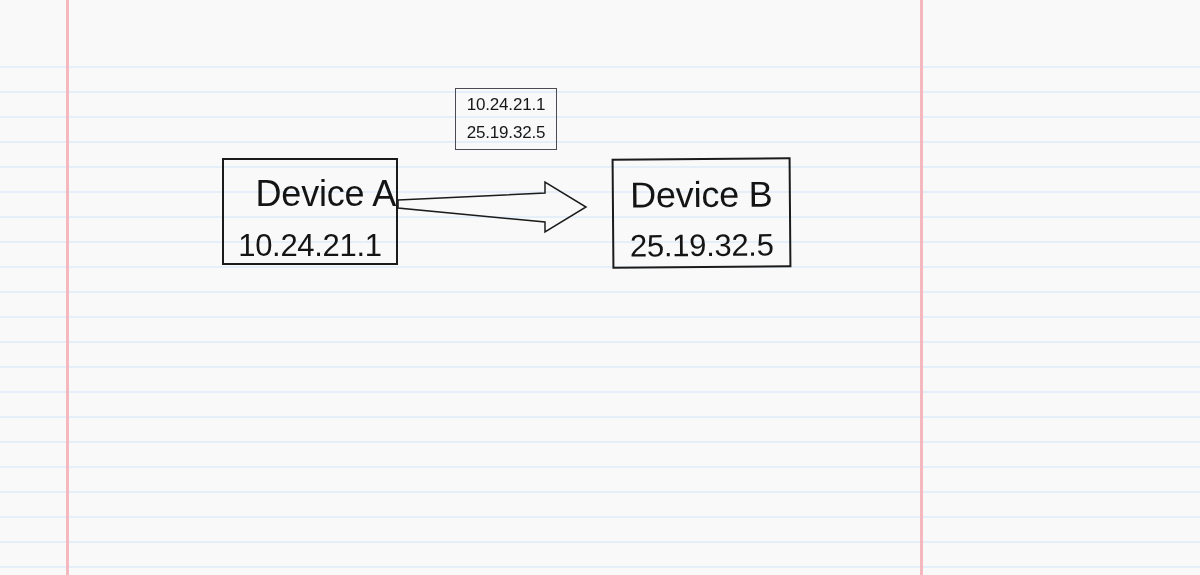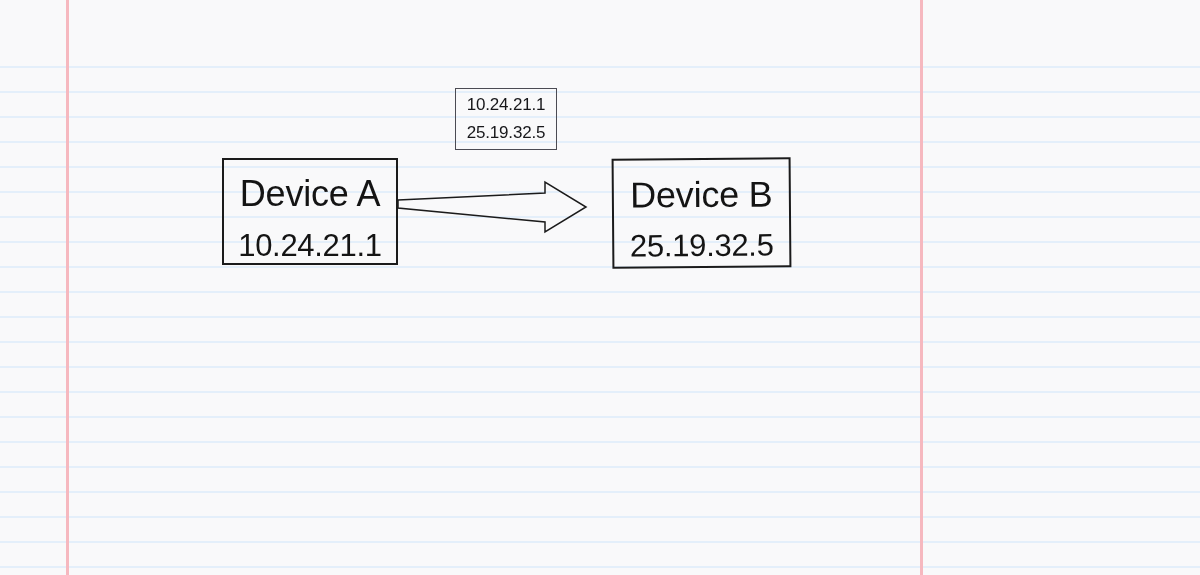--- a/index.html
+++ b/index.html
@@ -70,21 +70,21 @@
     position: absolute;
     left: 0;
     right: 0;
     text-align: center;
     font-size: 36px;
     line-height: 36px;
     color: #141414;
     letter-spacing: -0.2px;
     white-space: nowrap;
   }
-  #node-a .node-title { top: 16px; }
+  #node-a .node-title { top: 16px; text-align: right; }
   #node-b .node-title { top: 17px; }
 
   .node-ip {
     position: absolute;
     left: 0;
     right: 0;
     text-align: center;
     font-size: 31px;
     line-height: 31px;
     color: #141414;

